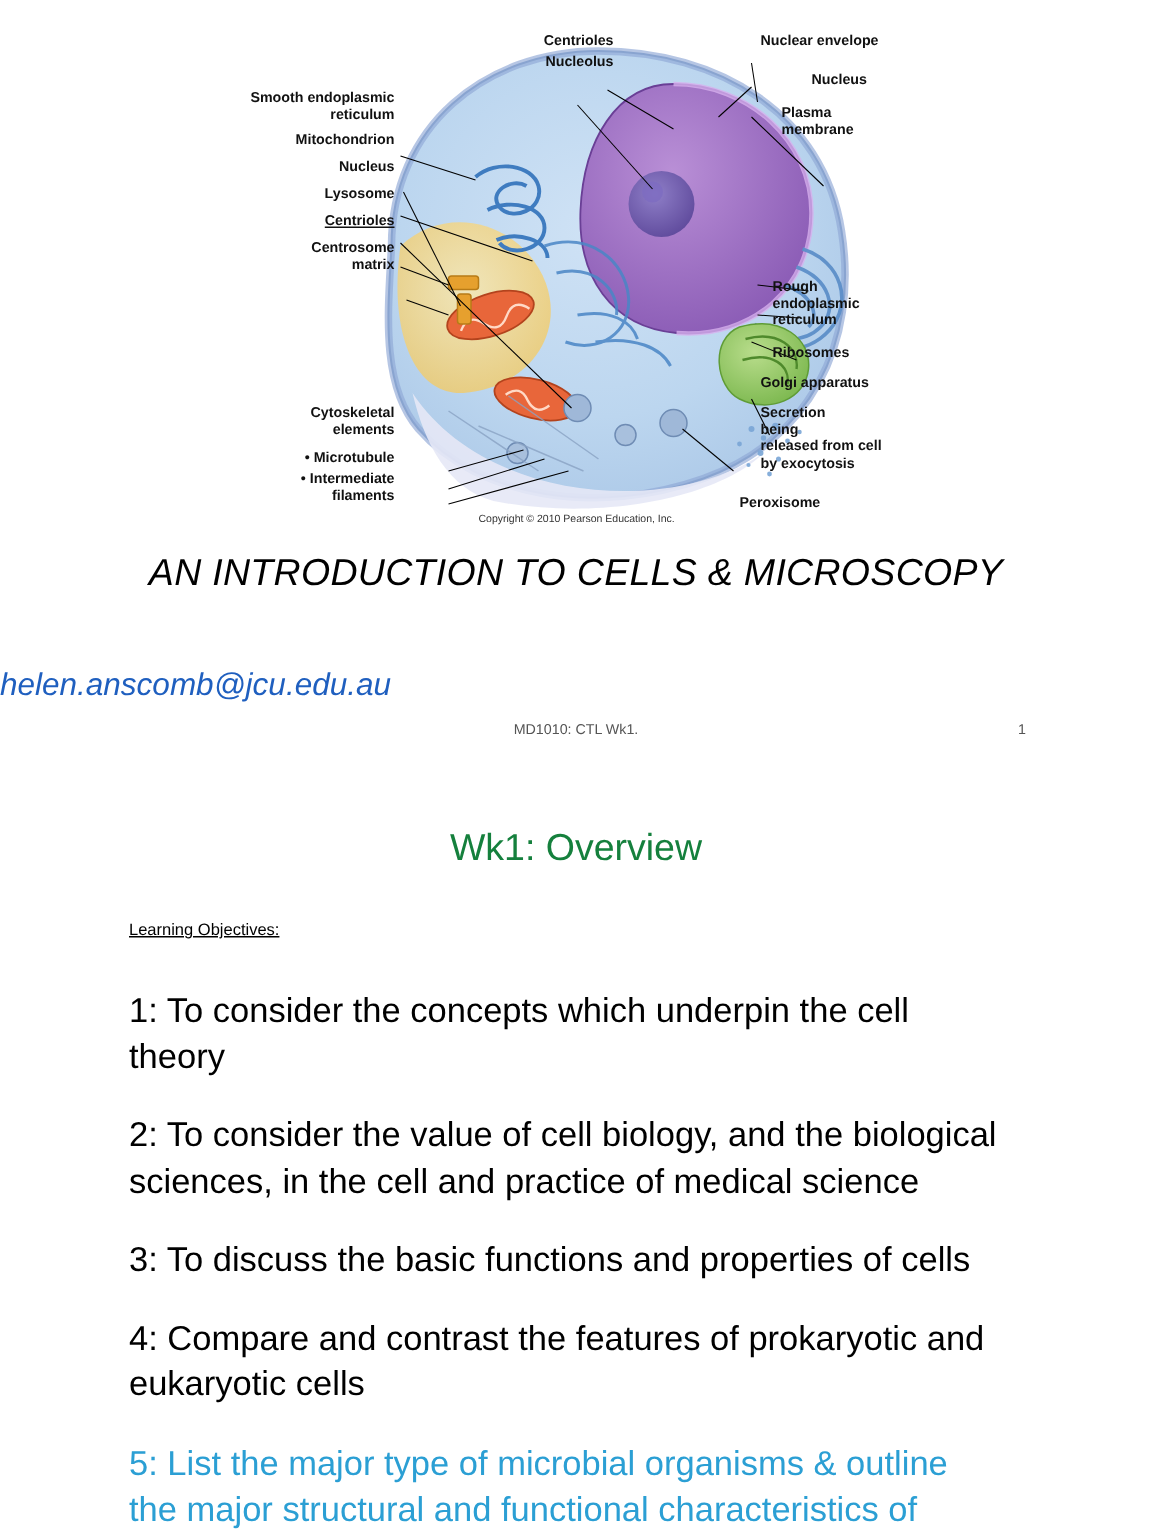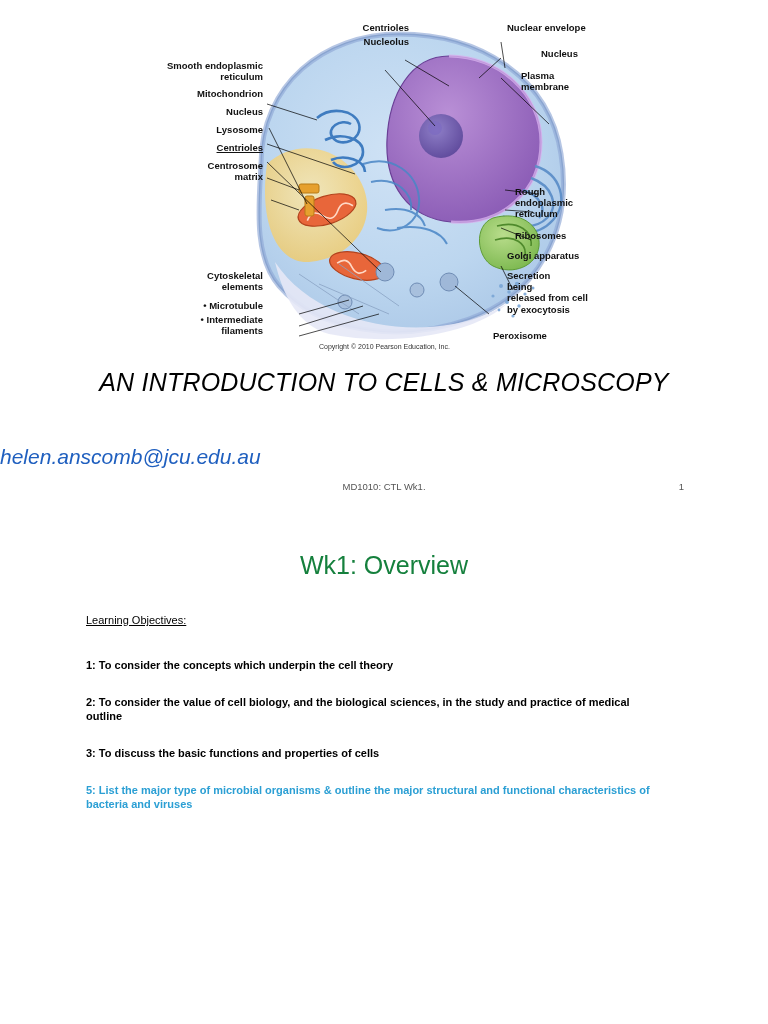--- a/index.html
+++ b/index.html
@@ -101,24 +101,23 @@
     color: #15803d;
     font-weight: normal;
     margin: 0 0 34px 0;
   }
   .subhead {
     font-size: 11px;
     text-decoration: underline;
     margin: 0 0 32px 0;
   }
   .obj {
-    font-size: 11px;
+    font-size: 23px;
     line-height: 1.33;
     margin: 0 16px 22px 0;
-    font-weight: bold;
   }
   .obj.highlight {
     color: #2b9fd4;
   }
 
   
   svg { display: block; }
 </style>
 </head>
 <body>
@@ -309,18 +308,19 @@
       <span class="footer-num">1</span>
     </div>
   </section>
 
   <section class="slide2">
     <h2 class="title2">Wk1: Overview</h2>
 
     <div class="subhead">Learning Objectives:</div>
 
     <p class="obj">1: To consider the concepts which underpin the cell theory</p>
-    <p class="obj">2: To consider the value of cell biology, and the biological sciences, in the study and practice of medical outline</p>
+    <p class="obj">2: To consider the value of cell biology, and the biological sciences, in the cell and practice of medical science</p>
     <p class="obj">3: To discuss the basic functions and properties of cells</p>
+    <p class="obj">4: Compare and contrast the features of prokaryotic and eukaryotic cells</p>
     <p class="obj highlight">5: List the major type of microbial organisms &amp; outline the major structural and functional characteristics of bacteria and viruses</p>
   </section>
 
 </div>
 
 </body></html>

